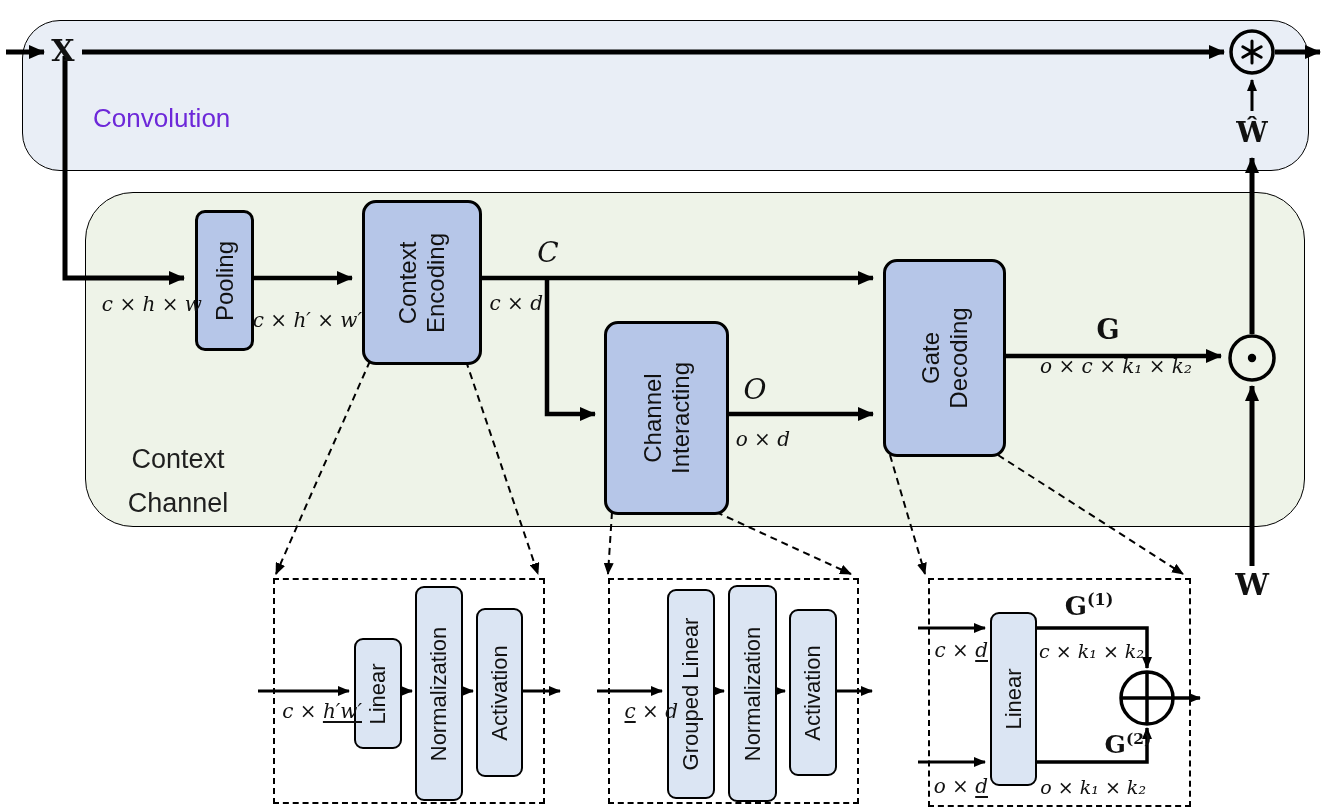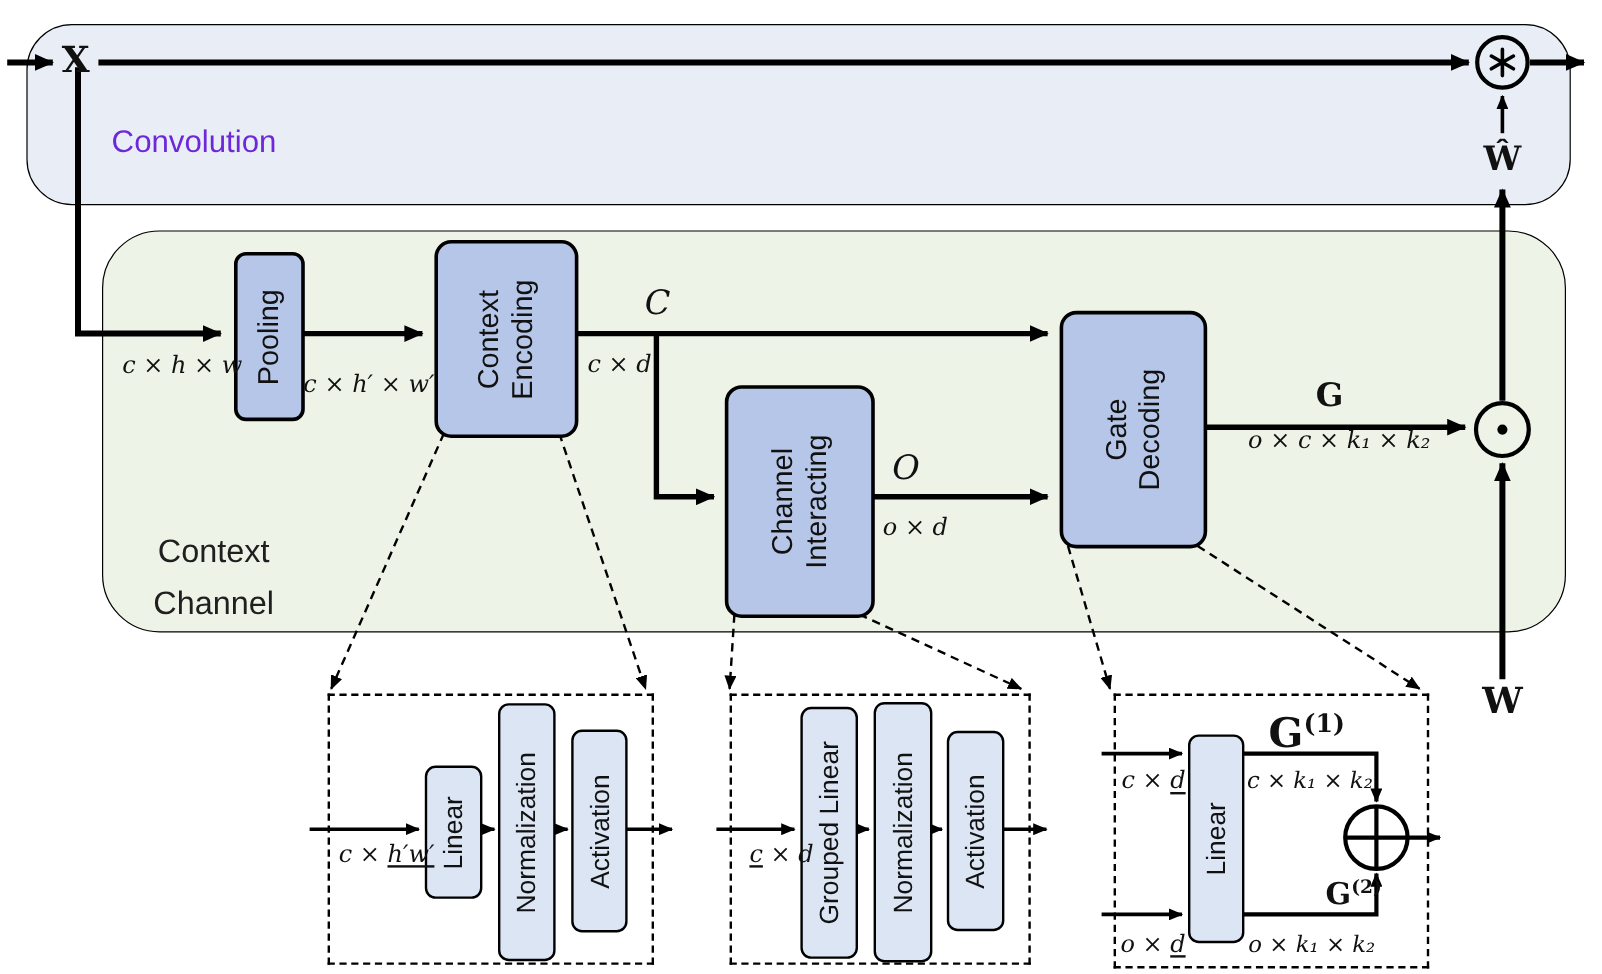--- a/index.html
+++ b/index.html
@@ -221,21 +221,21 @@
   </div>
 
   <div class="t math zt" style="left:926px;top:638px;width:62px;">
     <span>c × </span><span class="u">d</span>
   </div>
 
   <div class="t math zt" style="left:926px;top:774px;width:62px;">
     <span>o × </span><span class="u">d</span>
   </div>
 
-  <div class="t mbold zt" style="left:1052px;top:590px;width:74px;font-size:34px;">
+  <div class="t mbold zt" style="left:1052px;top:590px;width:74px;font-size:26px;">
     <span>G</span><sup class="gs">(1)</sup>
   </div>
   <div class="t math zt" style="left:1032px;top:640px;width:112px;font-size:19px;">c × k₁ × k₂</div>
 
   <div class="t mbold zt" style="left:1091px;top:729px;width:74px;font-size:25px;">
     <span>G</span><sup class="gs">(2)</sup>
   </div>
   <div class="t math zt" style="left:1034px;top:776px;width:112px;font-size:19px;">o × k₁ × k₂</div>
 
 </div>

